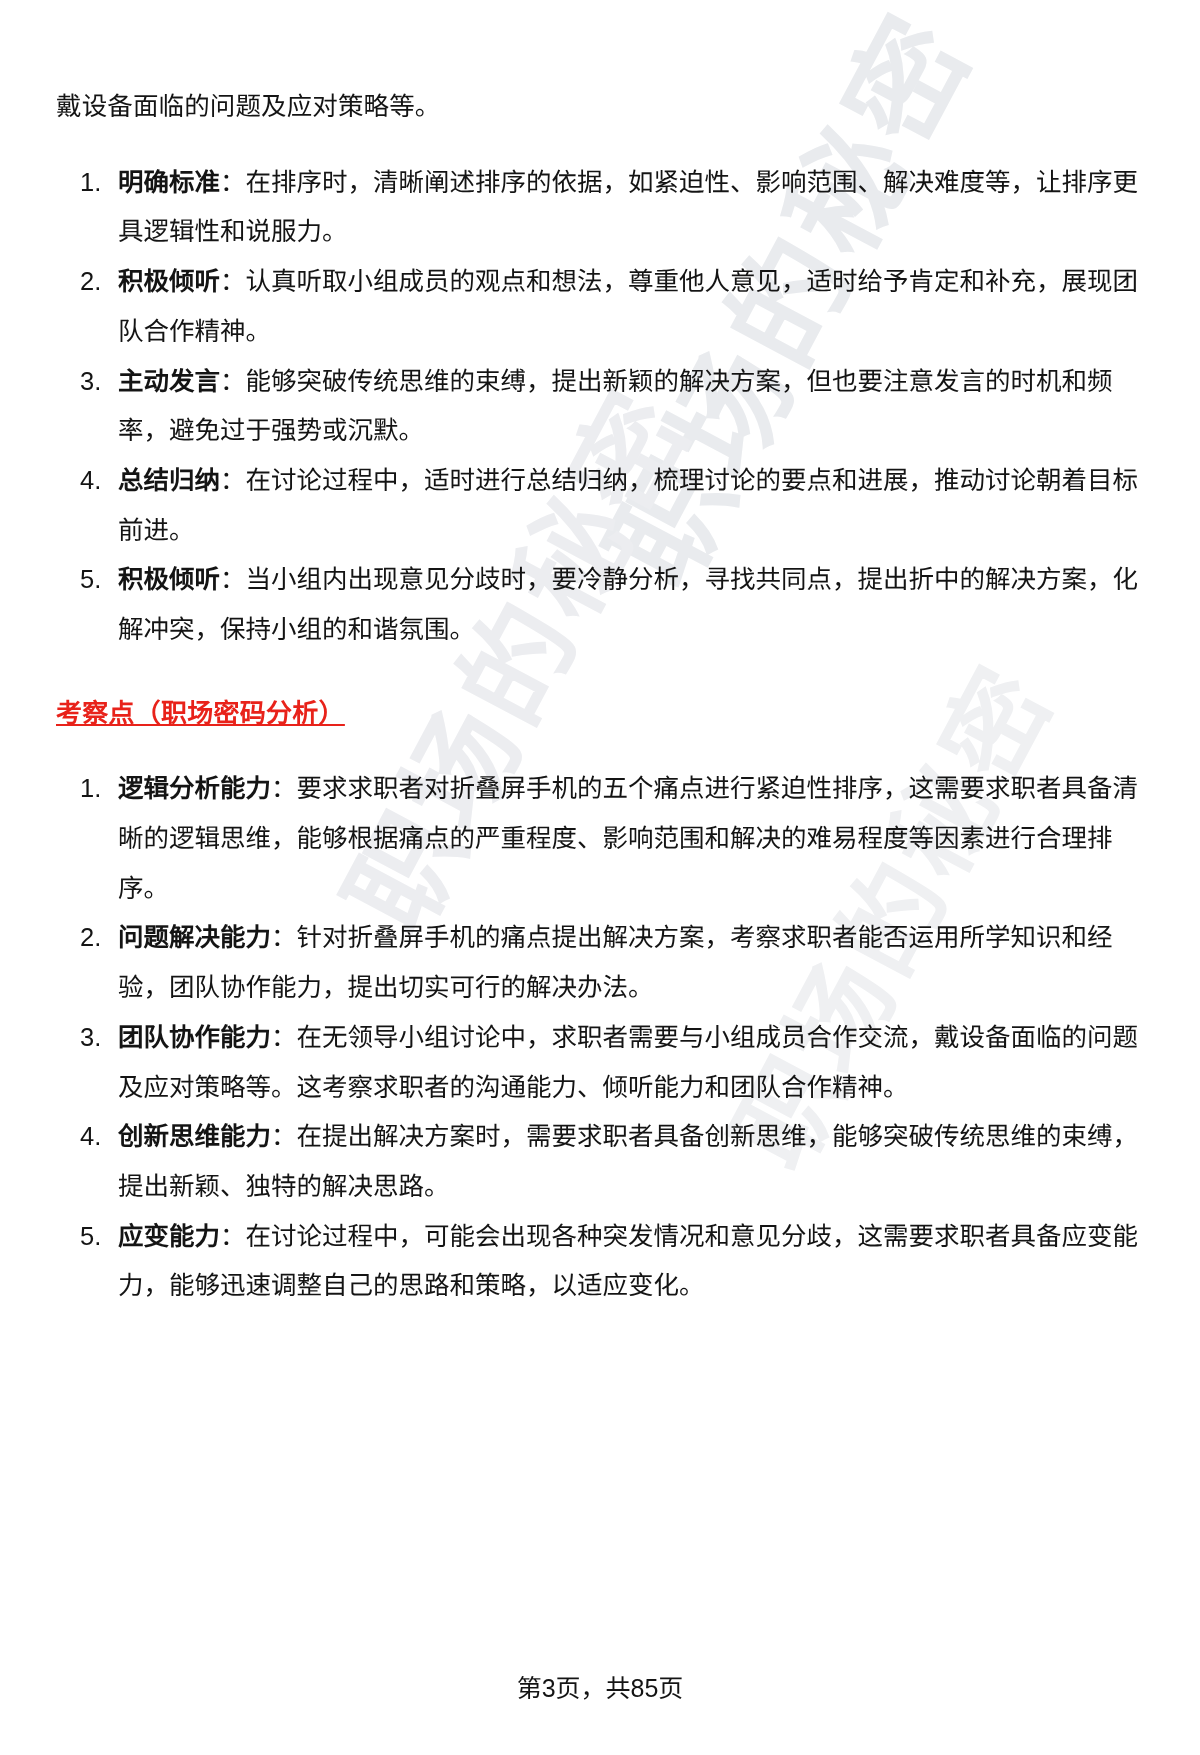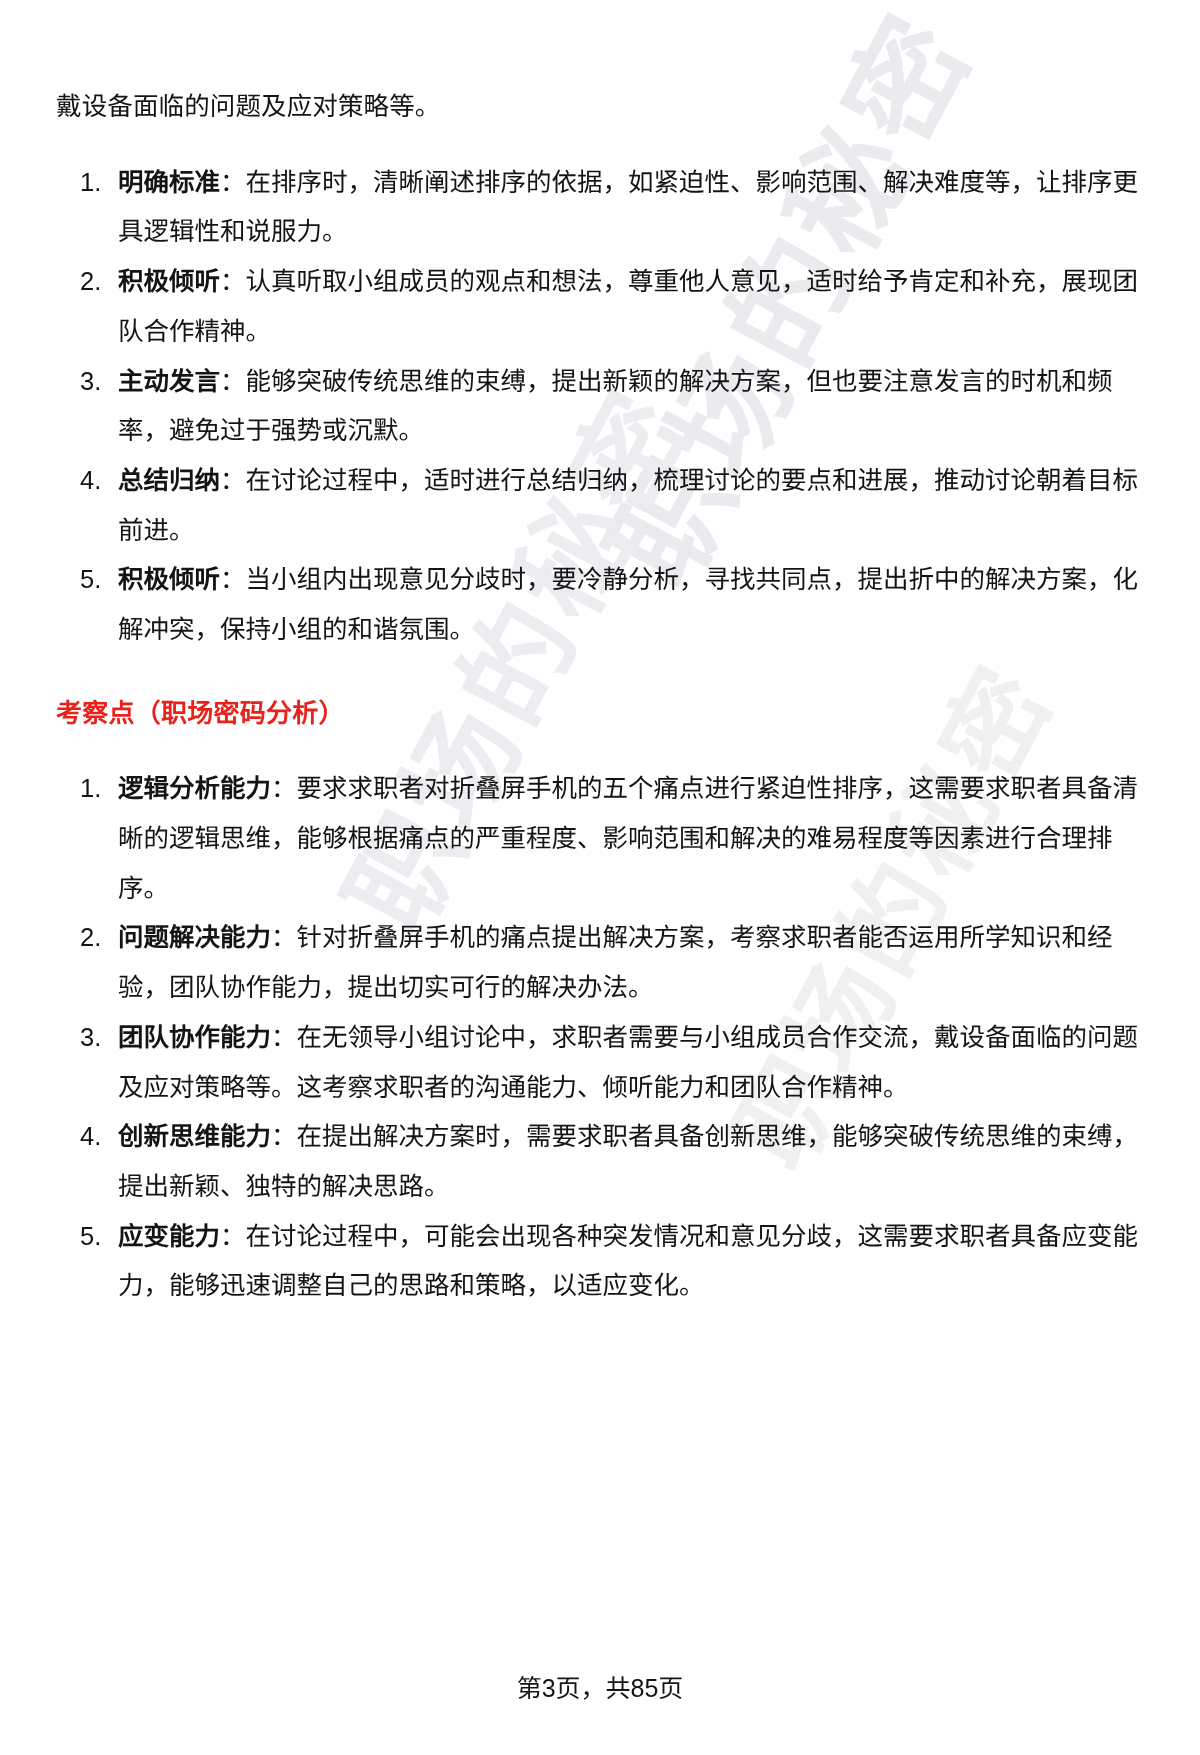--- a/index.html
+++ b/index.html
@@ -164,21 +164,21 @@
         <span class="marker">3.</span><span class="term">主动发言</span><span>：</span><span>能够突破传统思维的束缚，提出新颖的解决方案，但也要注意发言的时机和频率，避免过于强势或沉默。</span>
       </li>
       <li>
         <span class="marker">4.</span><span class="term">总结归纳</span><span>：</span><span>在讨论过程中，适时进行总结归纳，梳理讨论的要点和进展，推动讨论朝着目标前进。</span>
       </li>
       <li>
         <span class="marker">5.</span><span class="term">积极倾听</span><span>：</span><span>当小组内出现意见分歧时，要冷静分析，寻找共同点，提出折中的解决方案，化解冲突，保持小组的和谐氛围。</span>
       </li>
     </ol>
 
-    <h2 class="section-heading" style="color: rgb(232, 34, 26);">考察点（职场密码分析）</h2>
+    <h2 class="section-heading" style="color: rgb(232, 34, 26); text-decoration: underline;">考察点（职场密码分析）</h2>
 
     <ol class="num-list list-tight">
       <li>
         <span class="marker">1.</span><span class="term">逻辑分析能力</span><span>：</span><span>要求求职者对折叠屏手机的五个痛点进行紧迫性排序，这需要求职者具备清晰的逻辑思维，能够根据痛点的严重程度、影响范围和解决的难易程度等因素进行合理排序。</span>
       </li>
       <li>
         <span class="marker">2.</span><span class="term">问题解决能力</span><span>：</span><span>针对折叠屏手机的痛点提出解决方案，考察求职者能否运用所学知识和经验，团队协作能力，提出切实可行的解决办法。</span>
       </li>
       <li>
         <span class="marker">3.</span><span class="term">团队协作能力</span><span>：</span><span>在无领导小组讨论中，求职者需要与小组成员合作交流，戴设备面临的问题及应对策略等。这考察求职者的沟通能力、倾听能力和团队合作精神。</span>

